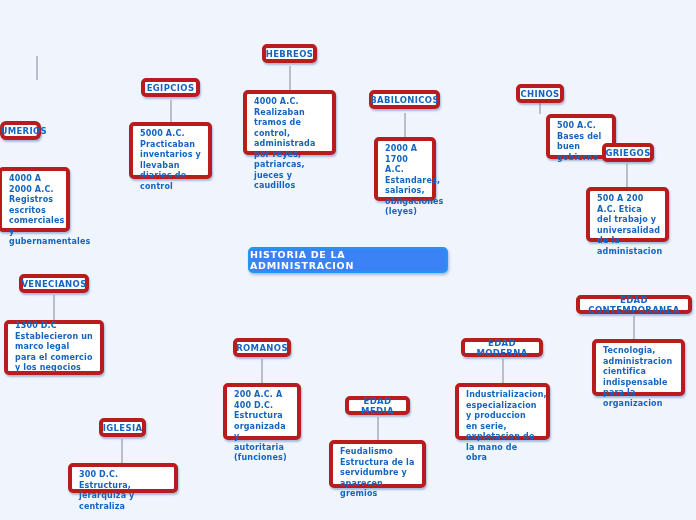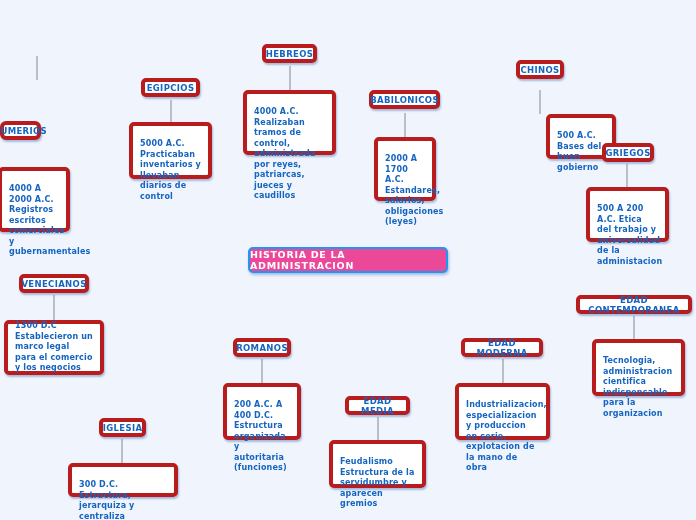--- a/index.html
+++ b/index.html
@@ -53,35 +53,35 @@
     justify-content: center;
     padding: 0 6px;
   }
 
   
   .node.detail-node {
     font-size: 8px;
     line-height: 10.5px;
     letter-spacing: 0.15px;
     text-align: left;
-    padding: 13px 7px;
+    padding: 3px 7px;
     display: flex;
     align-items: flex-start;
   }
   .node.detail-node .txt {
     display: block;
     width: 100%;
     white-space: pre-line;
   }
 
   
   .root-node {
     position: absolute;
     box-sizing: border-box;
-    background: #ec4899;
+    background: #3b82f6;
     border: 2px solid #2196f3;
     border-radius: 5px;
     color: #ffffff;
     font-weight: bold;
     font-size: 9.5px;
     letter-spacing: 0.7px;
     display: flex;
     align-items: center;
     justify-content: center;
     z-index: 4;
@@ -121,21 +121,21 @@
   <div class="node title-node" style="left:262px; top:44px; width:55px; height:19px;">HEBREOS</div>
   <div class="node detail-node" style="left:243px; top:90px; width:93px; height:65px;">
     <span class="txt">4000 A.C. Realizaban tramos de control, administrada por reyes, patriarcas, jueces y caudillos</span>
   </div>
 
   <div class="node title-node" style="left:369px; top:90px; width:71px; height:19px;">BABILONICOS</div>
   <div class="node detail-node" style="left:374px; top:137px; width:62px; height:64px;">
     <span class="txt">2000 A 1700 A.C. Estandares, salarios, obligaciones (leyes)</span>
   </div>
 
-  <div class="node title-node" style="left:516px; top:60px; width:48px; height:19px;">CHINOS</div>
+  <div class="node title-node" style="left:516px; top:84px; width:48px; height:19px;">CHINOS</div>
   <div class="node detail-node" style="left:505px; top:114px; width:70px; height:45px;margin-left:41px;">
     <span class="txt">500 A.C. Bases del buen gobierno</span>
   </div>
 
   <div class="node title-node" style="left:602px; top:143px; width:52px; height:19px;">GRIEGOS</div>
   <div class="node detail-node" style="left:586px; top:187px; width:83px; height:55px;">
     <span class="txt">500 A 200 A.C. Etica del trabajo y universalidad de la administacion</span>
   </div>
 
   <div class="node title-node" style="left:19px; top:274px; width:70px; height:19px;">VENECIANOS</div>

